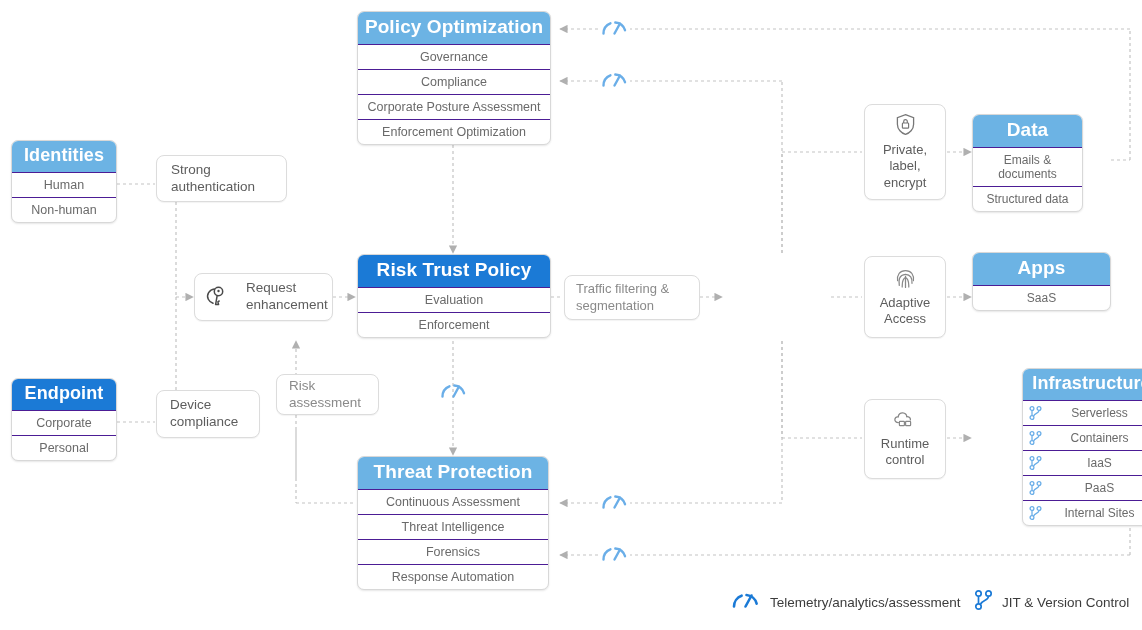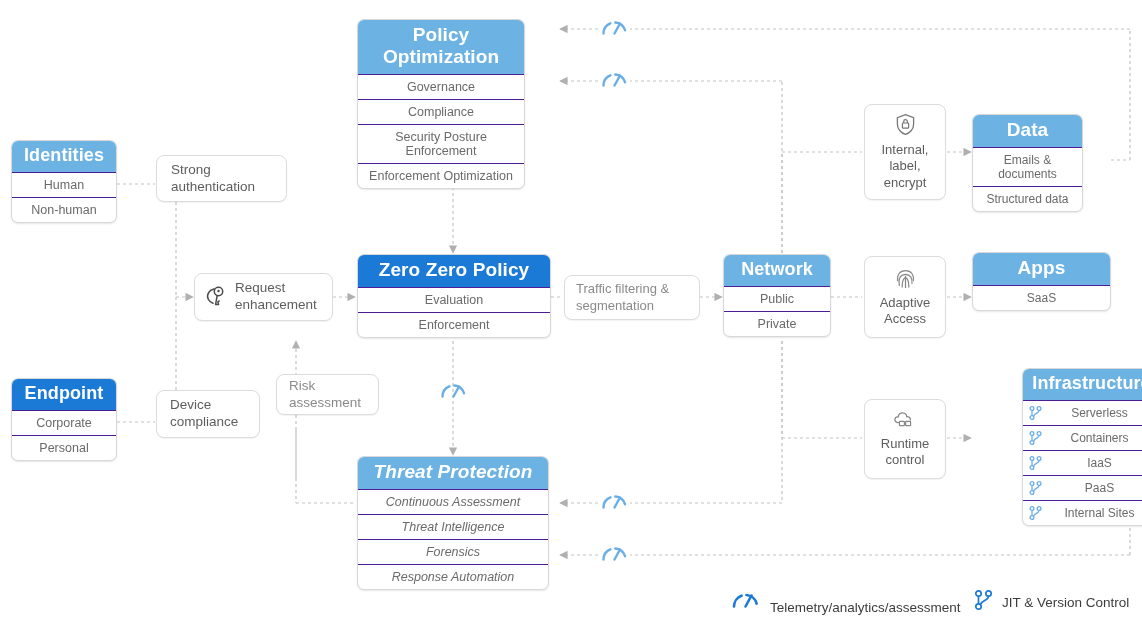--- a/index.html
+++ b/index.html
@@ -163,53 +163,48 @@
       <path d="M14.5,15.5 L20,5.5" fill="none" stroke="#6aaee8" stroke-width="2.4" stroke-linecap="round"></path>
     </svg>
   </div>
   <div class="tele" style="left:439px;top:381px;">
     <svg width="29" height="20" viewBox="0 0 29 20">
       <path d="M3.5,15.5 A11,11 0 0 1 25.5,15.5" fill="none" stroke="#6aaee8" stroke-width="2.4" stroke-linecap="round" stroke-dasharray="13,5"></path>
       <path d="M14.5,15.5 L20,5.5" fill="none" stroke="#6aaee8" stroke-width="2.4" stroke-linecap="round"></path>
     </svg>
   </div>
 
-  <div class="panel" style="left:357px;top:19px;width:168px;">
+  <div class="panel" style="left:357px;top:11px;width:194px;">
     <div class="panel-head" style="font-size:19px;">Policy Optimization</div>
     <div class="panel-row" style="font-size:12.5px;">Governance</div>
     <div class="panel-row" style="font-size:12.5px;">Compliance</div>
-    <div class="panel-row" style="font-size:12.5px;">Security Posture Enforcement</div>
+    <div class="panel-row" style="font-size:12.5px;">Corporate Posture Assessment</div>
     <div class="panel-row" style="font-size:12.5px;">Enforcement Optimization</div>
   </div>
 
   <div class="panel" style="left:11px;top:140px;width:106px;">
     <div class="panel-head" style="font-size:18px;">Identities</div>
     <div class="panel-row" style="font-size:12.5px;">Human</div>
     <div class="panel-row" style="font-size:12.5px;">Non-human</div>
   </div>
 
   <div class="panel strong" style="left:11px;top:378px;width:106px;">
     <div class="panel-head" style="font-size:18px;">Endpoint</div>
     <div class="panel-row" style="font-size:12.5px;">Corporate</div>
     <div class="panel-row" style="font-size:12.5px;">Personal</div>
   </div>
 
   <div class="panel strong" style="left:357px;top:254px;width:194px;">
-    <div class="panel-head" style="font-size:19px;">Zero Zero Policy</div>
+    <div class="panel-head" style="font-size:19px;">Risk Trust Policy</div>
     <div class="panel-row" style="font-size:12.5px;">Evaluation</div>
     <div class="panel-row" style="font-size:12.5px;">Enforcement</div>
   </div>
 
-  <div class="panel" style="left:723px;top:254px;width:108px;">
-    <div class="panel-head" style="font-size:18px;">Network</div>
-    <div class="panel-row" style="font-size:12.5px;">Public</div>
-    <div class="panel-row" style="font-size:12.5px;">Private</div>
-  </div>
-
-  <div class="panel" style="left:357px;top:456px;width:192px;font-style:italic;">
+
+  <div class="panel" style="left:357px;top:456px;width:192px;">
     <div class="panel-head" style="font-size:19px;">Threat Protection</div>
     <div class="panel-row" style="font-size:12.5px;">Continuous Assessment</div>
     <div class="panel-row" style="font-size:12.5px;">Threat Intelligence</div>
     <div class="panel-row" style="font-size:12.5px;">Forensics</div>
     <div class="panel-row" style="font-size:12.5px;">Response Automation</div>
   </div>
 
   <div class="panel" style="left:972px;top:114px;width:111px;">
     <div class="panel-head" style="font-size:19px;">Data</div>
     <div class="panel-row" style="font-size:12px;">Emails &amp; documents</div>
@@ -285,21 +280,21 @@
     </div>
   </div>
 
   <div class="ctl" style="left:156px;top:155px;width:131px;height:47px;padding-left:14px;font-size:13.5px;">
     <div class="txt">
       <div>Strong</div>
       <div>authentication</div>
     </div>
   </div>
 
-  <div class="ctl" style="left:194px;top:273px;width:139px;height:48px;padding-left:9px;font-size:13.5px;">
+  <div class="ctl" style="left:194px;top:273px;width:139px;height:48px;padding-left:9px;font-size:13.5px;gap:11px;">
     <span class="bigico">
       <svg width="24" height="22" viewBox="0 0 24 22">
         <circle cx="14.5" cy="6.5" r="4.2" fill="none" stroke="#4a4a4a" stroke-width="1.5"></circle>
         <circle cx="14.5" cy="6.0" r="1.2" fill="#4a4a4a"></circle>
         <path d="M13.2,10.4 L11.6,19.6 L14.6,19.6 L13.9,16.8 L15.6,15.6" fill="none" stroke="#4a4a4a" stroke-width="1.5" stroke-linejoin="round"></path>
         <path d="M10.3,4.0 C5.5,4.6 2.0,9.5 4.3,14.3 C5.4,16.6 7.4,17.8 9.0,18.3" fill="none" stroke="#4a4a4a" stroke-width="1.5" stroke-linecap="round"></path>
       </svg>
     </span>
     <div class="txt">
       <div>Request</div>
@@ -330,21 +325,21 @@
 
   <div class="ctl stackico" style="left:864px;top:104px;width:82px;height:96px;font-size:13px;">
     <span class="bigico">
       <svg width="21" height="23" viewBox="0 0 21 23">
         <path d="M10.5,1.6 L18.6,4.6 L18.6,11.2 C18.6,16.4 14.6,20.1 10.5,21.4 C6.4,20.1 2.4,16.4 2.4,11.2 L2.4,4.6 Z" fill="none" stroke="#777" stroke-width="1.3"></path>
         <rect x="7.4" y="10.0" width="6.2" height="5.2" rx="0.8" fill="none" stroke="#777" stroke-width="1.2"></rect>
         <path d="M8.7,10.0 L8.7,8.4 A1.8,1.8 0 0 1 12.3,8.4 L12.3,10.0" fill="none" stroke="#777" stroke-width="1.2"></path>
       </svg>
     </span>
     <div class="txt">
-      <div>Internal,</div>
+      <div>Private,</div>
       <div>label,</div>
       <div>encrypt</div>
     </div>
   </div>
 
   <div class="ctl stackico" style="left:864px;top:256px;width:82px;height:82px;font-size:13px;">
     <span class="bigico">
       <svg width="21" height="22" viewBox="0 0 21 22">
         <g fill="none" stroke="#888" stroke-width="1.25" stroke-linecap="round">
           <path d="M10.5,20.4 C10.5,16.5 10.5,12.6 10.5,9.4"></path>
@@ -369,21 +364,21 @@
         <rect x="6.4" y="11.4" width="5.0" height="4.3" rx="0.7" fill="none" stroke="#888" stroke-width="1.2"></rect>
         <rect x="12.6" y="11.4" width="5.0" height="4.3" rx="0.7" fill="none" stroke="#888" stroke-width="1.2"></rect>
       </svg>
     </span>
     <div class="txt">
       <div>Runtime</div>
       <div>control</div>
     </div>
   </div>
 
-  <div class="legend" style="left:730px;top:590px;align-items:flex-end;">
+  <div class="legend" style="left:730px;top:590px;">
     <span>
       <svg width="31" height="21" viewBox="0 0 31 21">
         <path d="M4,16.5 A11.5,11.5 0 0 1 27,16.5" fill="none" stroke="#1b7ad6" stroke-width="2.6" stroke-linecap="round" stroke-dasharray="14,5"></path>
         <path d="M15.5,16.5 L21.5,5.5" fill="none" stroke="#1b7ad6" stroke-width="2.6" stroke-linecap="round"></path>
       </svg>
     </span>
     <span class="lbl" style="font-size:13.5px;">Telemetry/analytics/assessment</span>
   </div>
 
   <div class="legend" style="left:974px;top:589px;">

